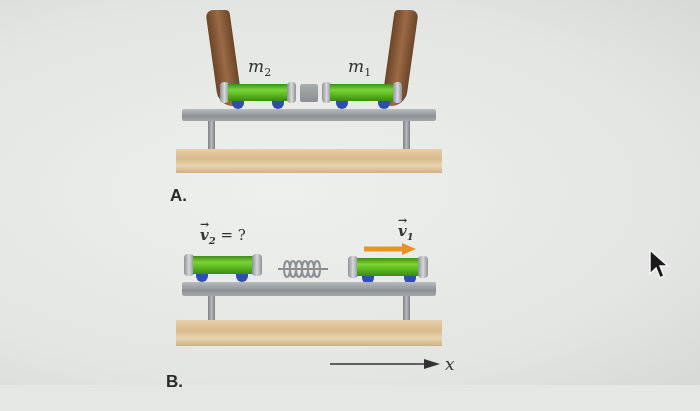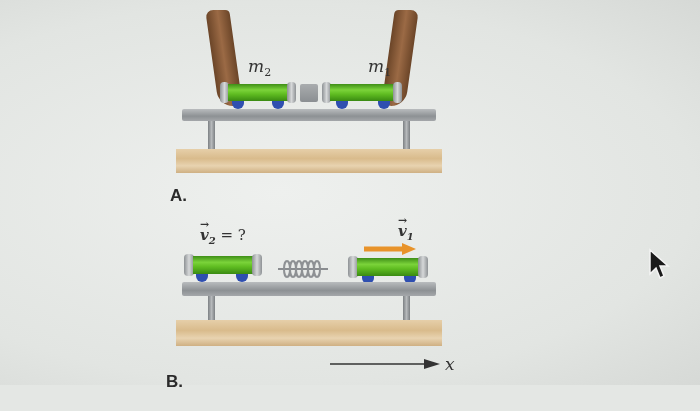--- a/index.html
+++ b/index.html
@@ -26,21 +26,21 @@
 <div class="screen">
 
   <div>
 
     <div class="abs hand" style="left:212px; top:10px; width:24px; height:96px; border-radius:8px 4px 10px 14px; transform:skewX(8deg);"></div>
     <div class="abs hand" style="left:388px; top:10px; width:24px; height:96px; border-radius:4px 8px 14px 10px; transform:skewX(-8deg);"></div>
 
     <div class="abs mlabel" style="left:248px; top:56px;">
       <span>m</span><sub>2</sub>
     </div>
-    <div class="abs mlabel" style="left:368px; top:56px;">
+    <div class="abs mlabel" style="left:348px; top:56px;">
       <span>m</span><sub>1</sub>
     </div>
 
     <div class="abs" style="left:220px; top:82px; width:76px; height:26px;">
       <div class="abs cap" style="left:0; top:0; width:9px; height:21px;"></div>
       <div class="abs cart-body" style="left:8px; top:2px; width:60px; height:17px;"></div>
       <div class="abs cap" style="left:67px; top:0; width:9px; height:21px;"></div>
       <div class="abs wheel" style="left:12px; top:19px;"></div>
       <div class="abs wheel" style="left:52px; top:19px;"></div>
     </div>

